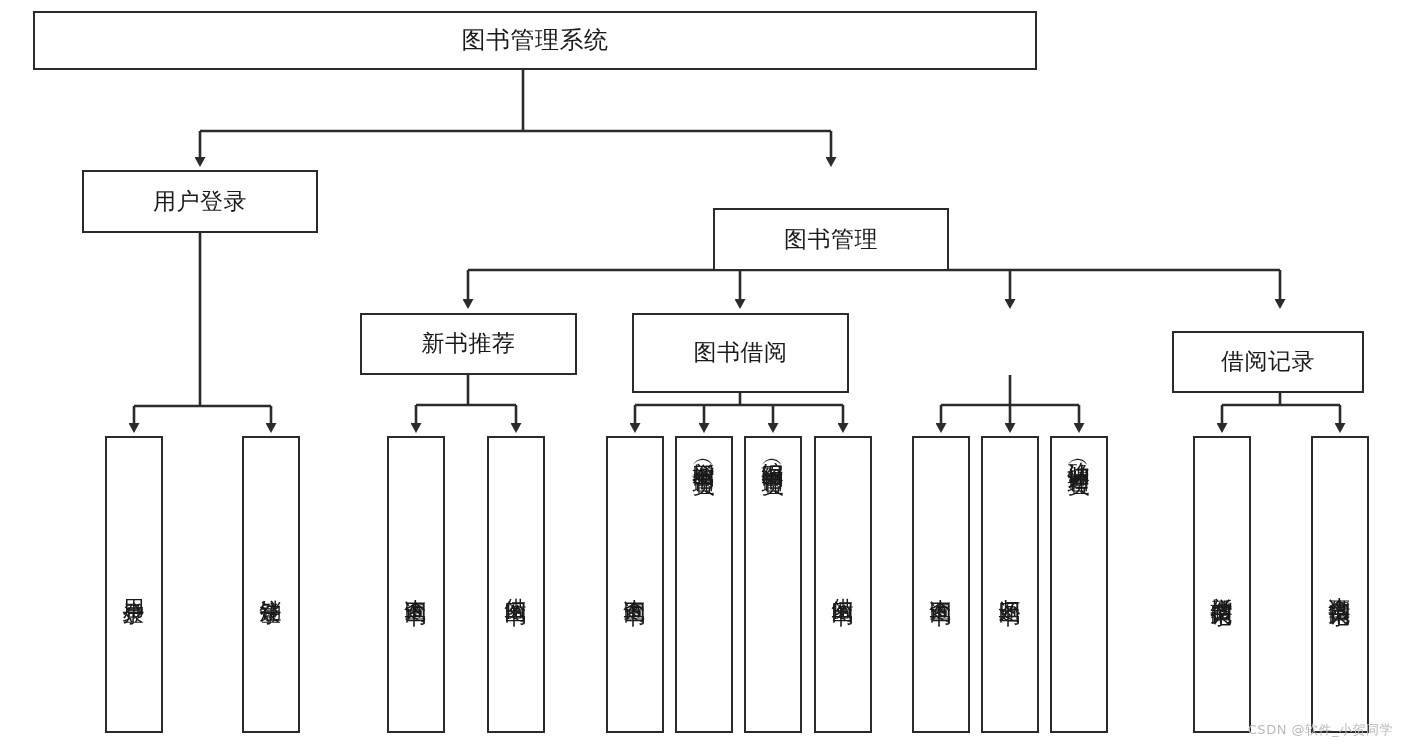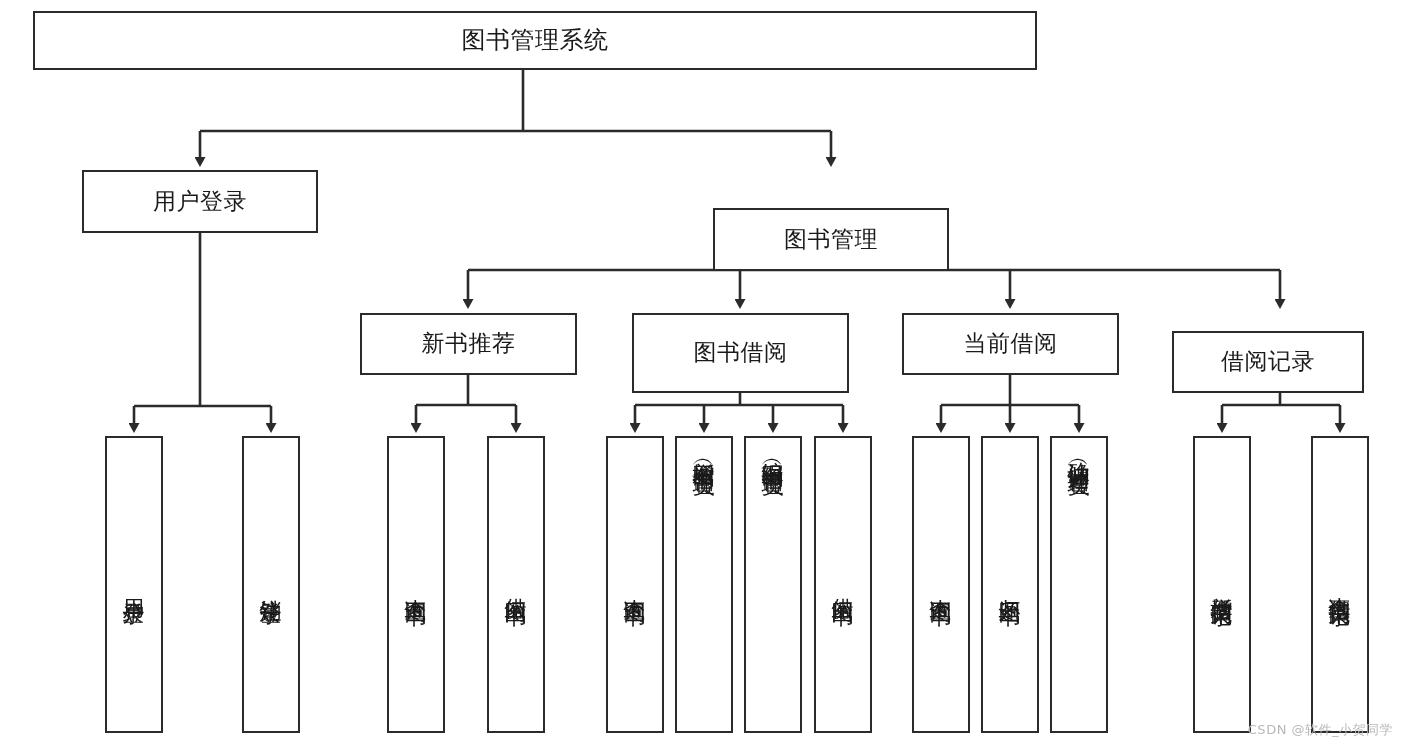--- a/index.html
+++ b/index.html
@@ -144,23 +144,20 @@
   <div class="node horizontal" style="left:713px; top:170px; width:236px; height:63px;margin-top:38px;">
     <span class="node-label">图书管理</span>
   </div>
 
   <div class="node horizontal" style="left:360px; top:313px; width:217px; height:62px;">
     <span class="node-label">新书推荐</span>
   </div>
   <div class="node horizontal" style="left:632px; top:313px; width:217px; height:80px;">
     <span class="node-label">图书借阅</span>
   </div>
-  <div class="node horizontal" style="left:902px; top:313px; width:217px; height:62px;">
-    <span class="node-label">当前借阅</span>
-  </div>
   <div class="node horizontal" style="left:1172px; top:313px; width:192px; height:62px;margin-top:18px;">
     <span class="node-label">借阅记录</span>
   </div>
 
   <div class="node vertical center-text" style="left:105px; top:436px; width:58px; height:297px;">
     <span class="node-label">用户登录</span>
   </div>
   <div class="node vertical center-text" style="left:242px; top:436px; width:58px; height:297px;">
     <span class="node-label">注销登录</span>
   </div>

